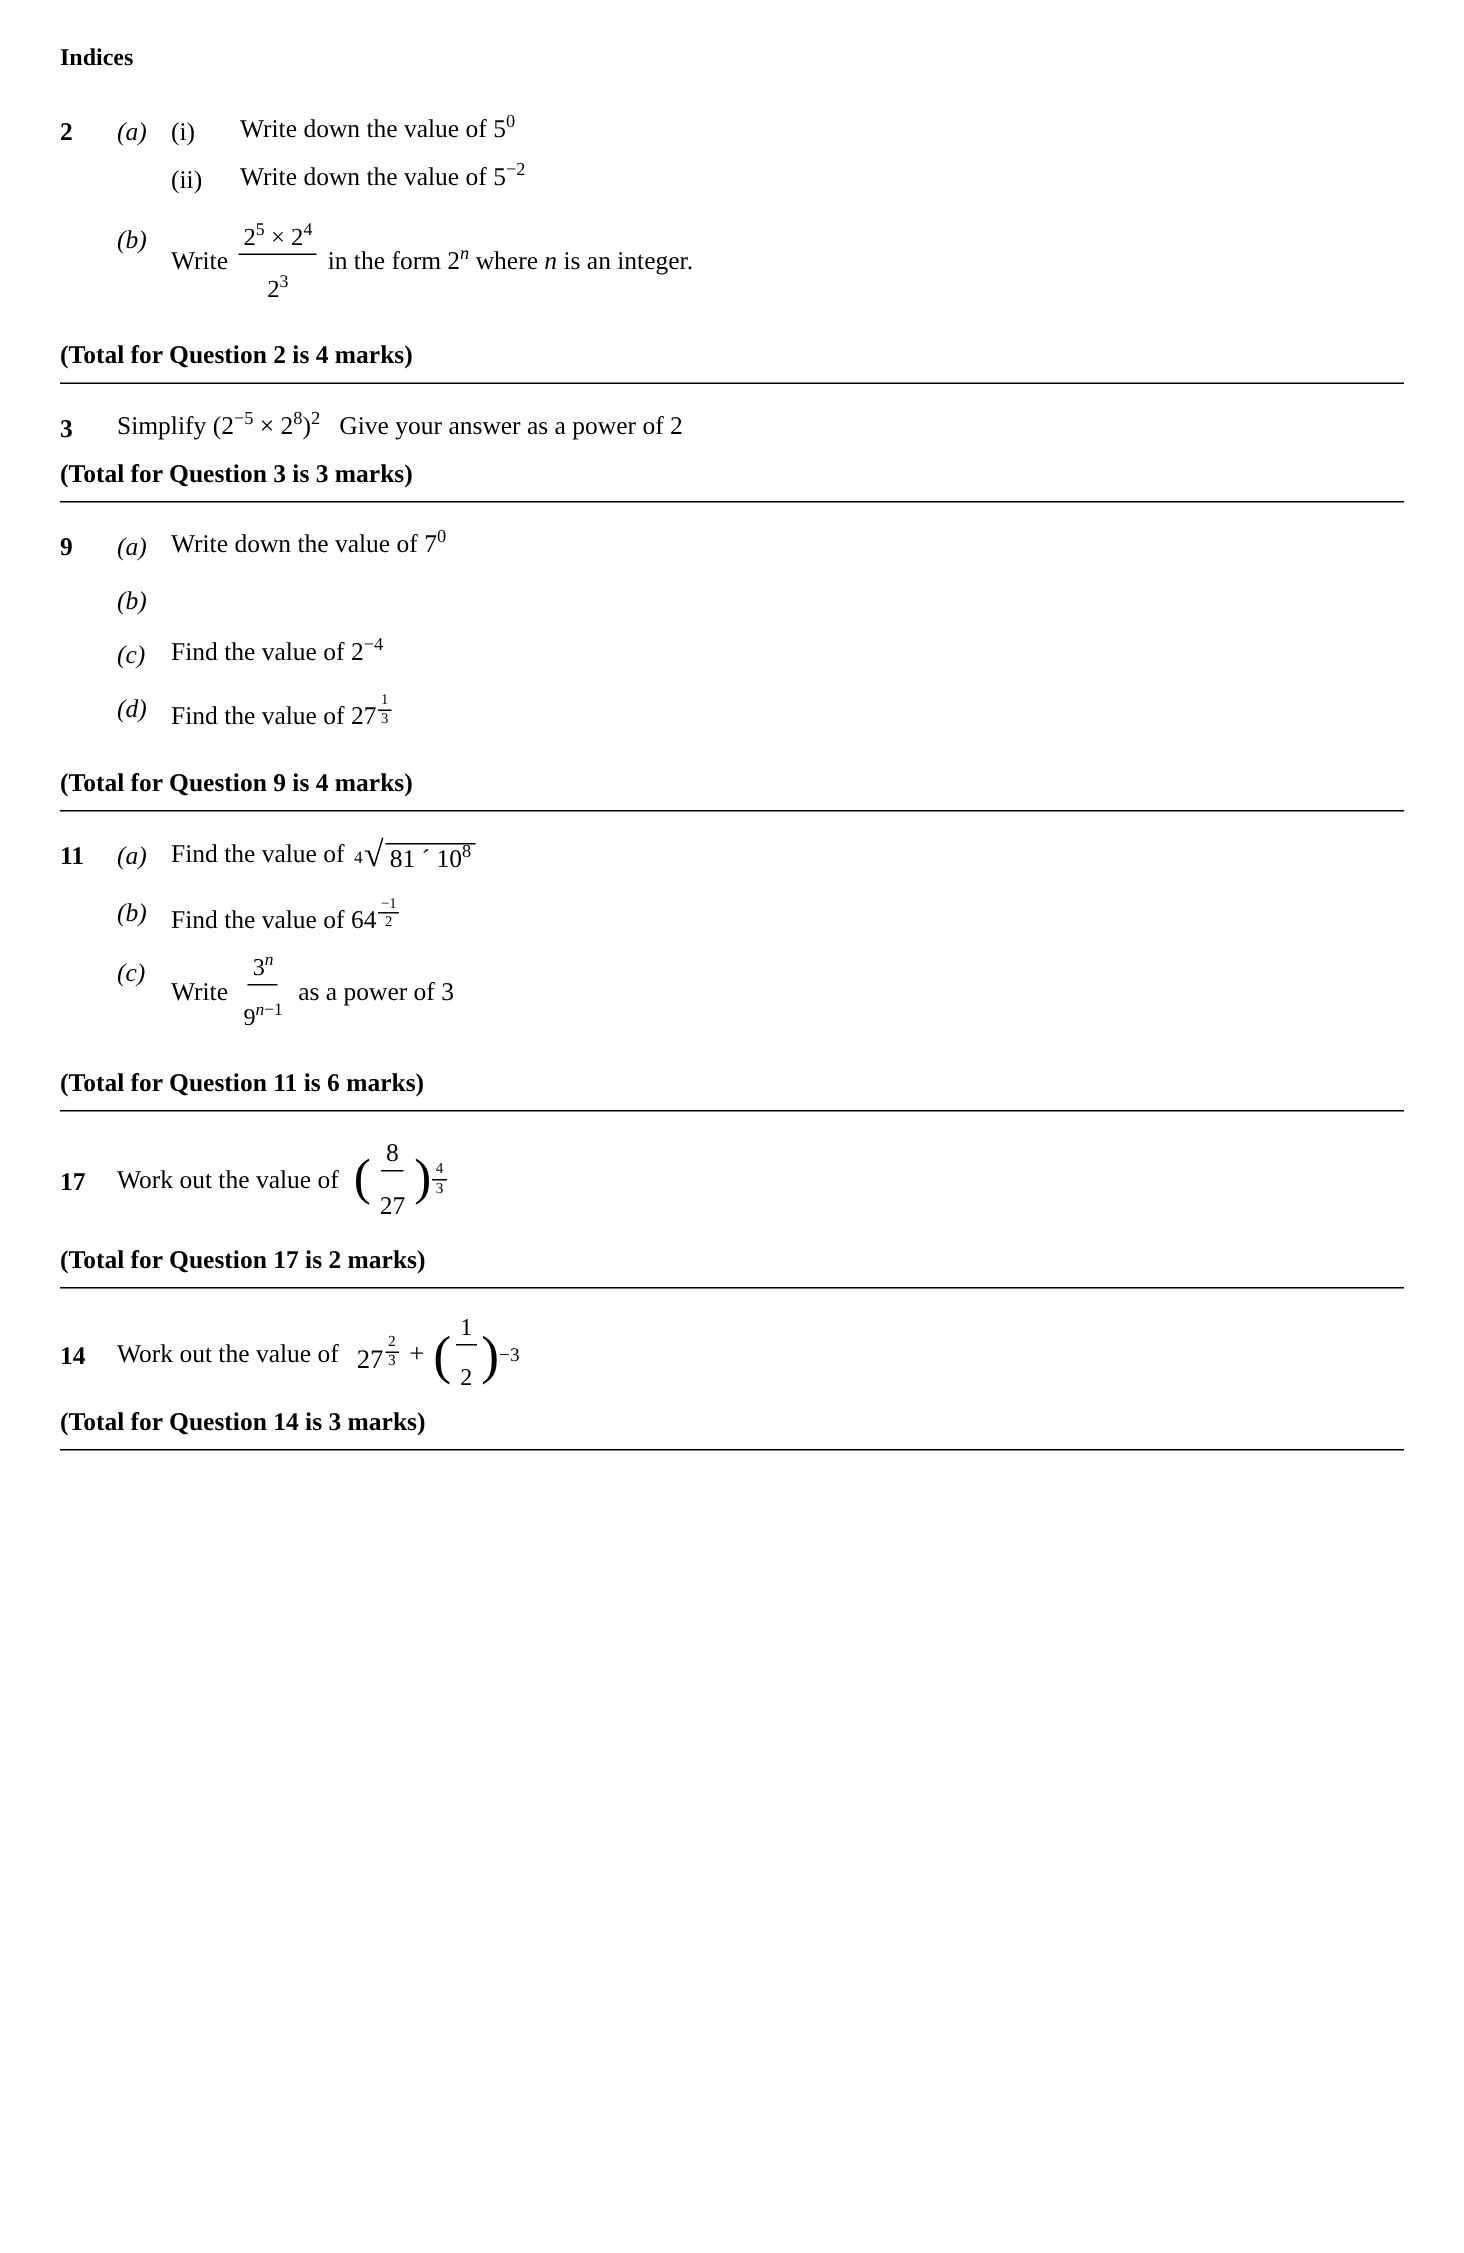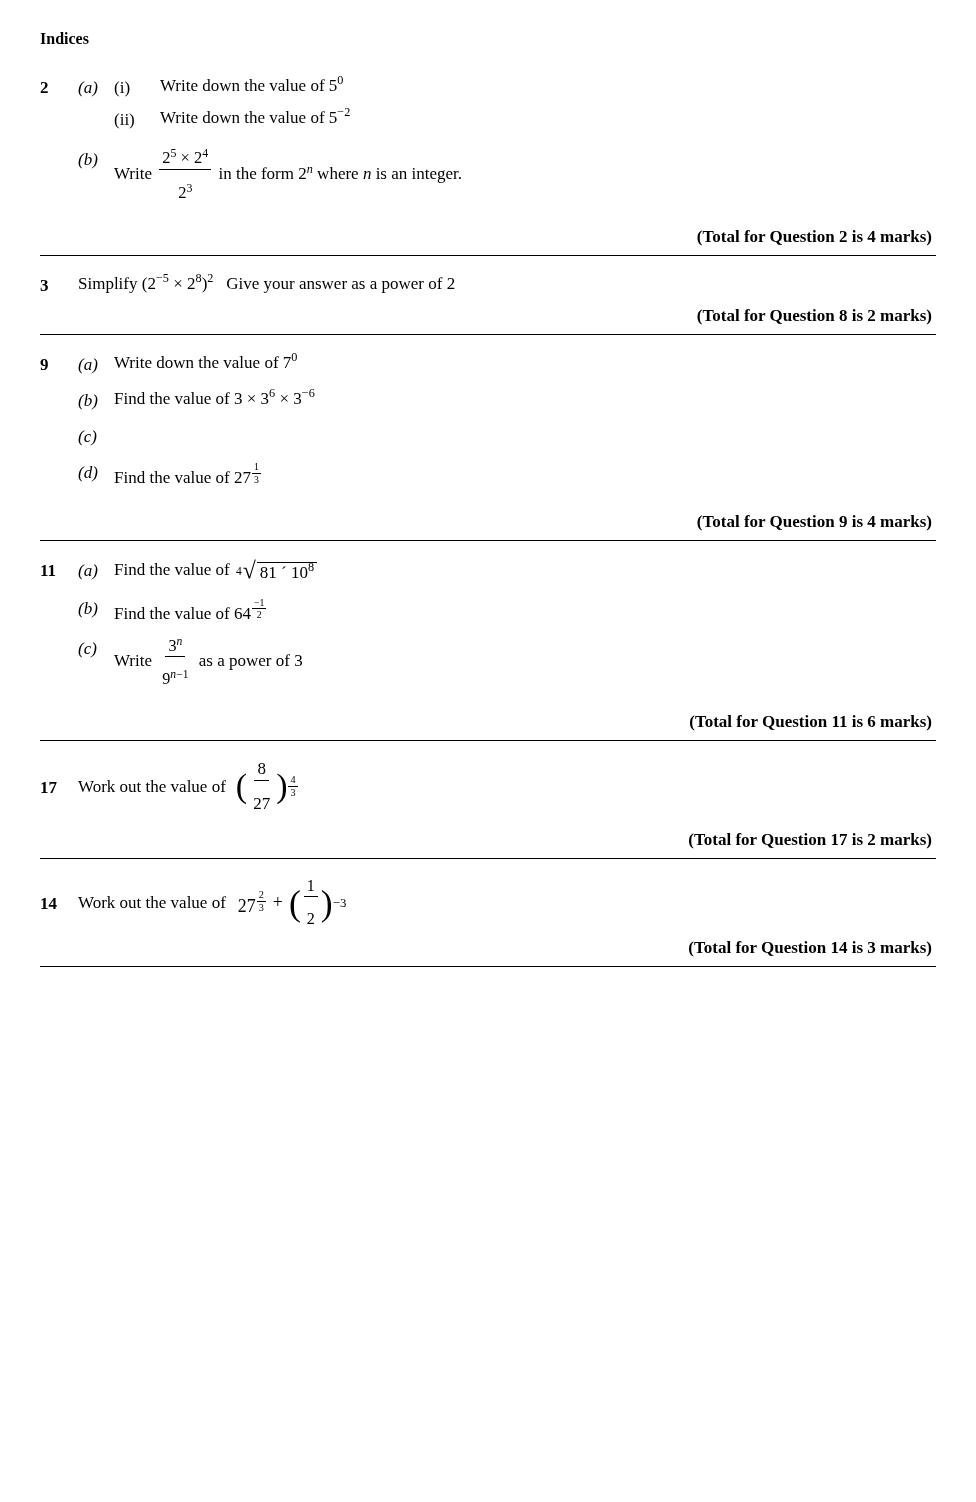--- a/index.html
+++ b/index.html
@@ -44,21 +44,20 @@
       padding-top: 2px;
     }
     .part-label-roman {
       min-width: 46px;
       padding-top: 2px;
     }
     .part-body {
       flex: 1;
     }
     .total-marks {
-      text-align: right;
       font-weight: bold;
       font-size: 17px;
       margin: 8px 0 6px 0;
       padding-right: 4px;
     }
     .divider {
       border: none;
       border-top: 1.5px solid #000;
       margin: 8px 0 18px 0;
     }
@@ -180,45 +179,45 @@
 
 <div class="question-block" style="margin-bottom:10px;">
   <div class="question-row">
     <div class="q-num">3</div>
     <div class="q-content">
       <span>
         Simplify (2<sup>−5</sup> × 2<sup>8</sup>)<sup>2</sup>&nbsp;&nbsp; Give your answer as a power of 2
       </span>
     </div>
   </div>
-  <div class="total-marks"><strong>(Total for Question 8 is 2 marks)</strong></div>
+  <div class="total-marks"><strong>(Total for Question 3 is 3 marks)</strong></div>
   <hr class="divider">
 </div>
 
 <div class="question-block" style="margin-bottom:0;">
   <div class="question-row">
     <div class="q-num">9</div>
     <div class="q-content">
 
       <div class="q-part">
         <div class="part-label"><em>(a)</em></div>
         <div class="part-body">
           Write down the value of 7<sup>0</sup>
         </div>
       </div>
 
       <div class="q-part">
         <div class="part-label"><em>(b)</em></div>
-        <div class="part-body">
-          Find the value of 3 × 3<sup>6</sup> × 3<sup>−6</sup>
-        </div>
       </div>
 
       <div class="q-part">
         <div class="part-label"><em>(c)</em></div>
+        <div class="part-body">
+          Find the value of 2<sup>−4</sup>
+        </div>
       </div>
 
       <div class="q-part">
         <div class="part-label"><em>(d)</em></div>
         <div class="part-body">
           Find the value of 27<sup><span class="inline-frac">
                 <span class="numer">1</span>
                 <span class="denom">3</span>
               </span></sup>
         </div>

